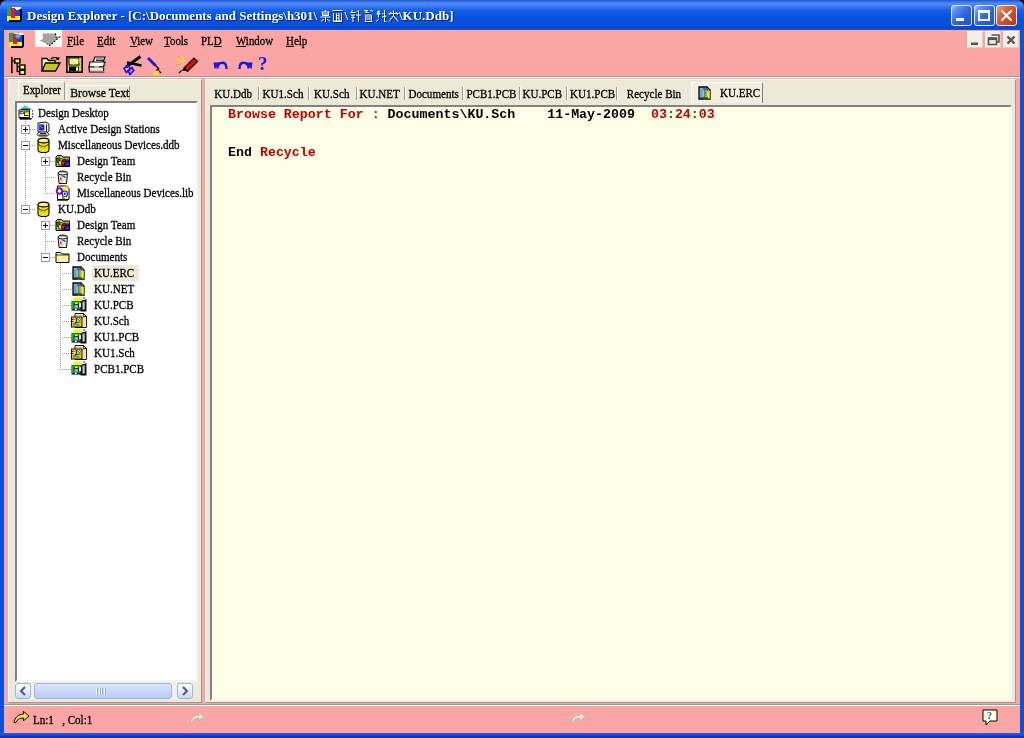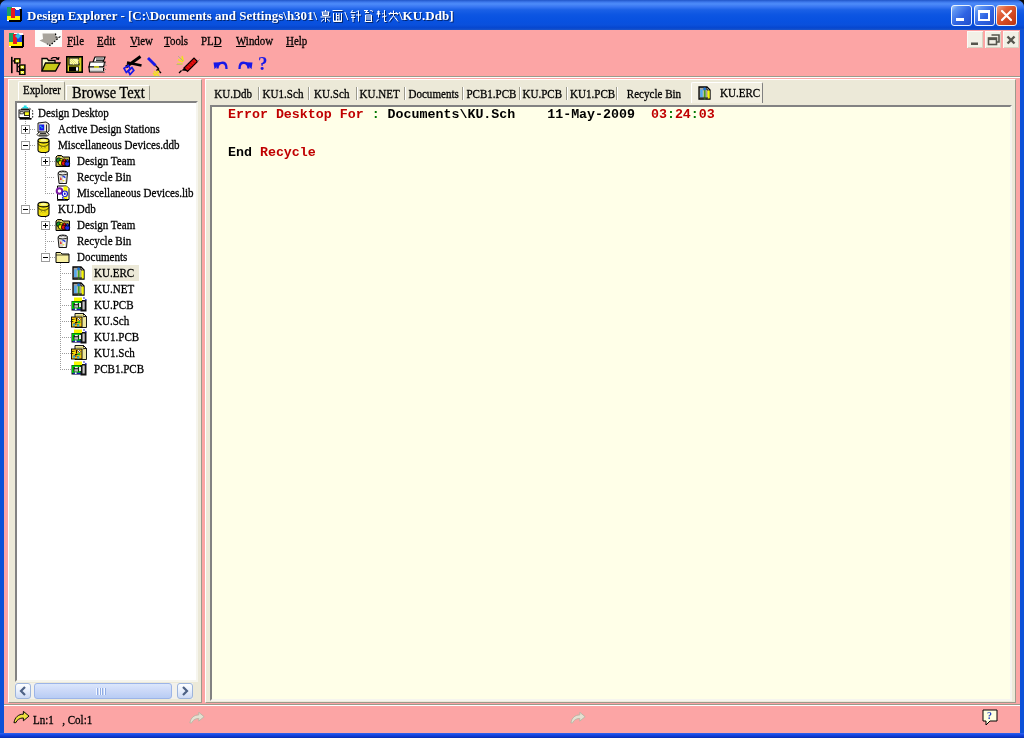--- a/index.html
+++ b/index.html
@@ -300,21 +300,21 @@
    </svg>
    <svg class="ticon" style="left:232px;top:7px" width="17" height="12" viewBox="0 0 17 12">
     <path d="M12.5 9.5 C12.5 3 5 2 3.8 7 l-0.3 3" fill="none" stroke="#1818E8" stroke-width="2.3"></path>
     <path d="M16.5 3.5 L9.2 3.2 L15.5 10.2 z" fill="#1818E8"></path>
    </svg>
    <div style="position:absolute;left:254px;top:1px;width:16px;height:22px;color:#1818E8;font-weight:bold;font-size:19px;font-family:'Liberation Serif',serif;">?</div>
   </div>
   <div id="groove"></div>
   <div class="panel" id="leftpanel">
    <div class="ltab" style="left:9px;top:1px;width:47px;height:19px;font-size:12px;line-height:17px;"><span class="txc" style="transform:scaleX(0.9)">Explorer</span></div>
-   <div class="ltab" style="left:57px;top:5px;width:84px;height:15px;font-size:16px;line-height:13px;border-top-left-radius:0;"><span class="txc" style="transform:scaleX(0.9)">Browse Text</span></div>
+   <div class="ltab" style="left:57px;top:5px;width:64px;height:15px;font-size:13px;line-height:13px;border-top-left-radius:0;"><span class="txc" style="transform:scaleX(0.9)">Browse Text</span></div>
    <div id="treebox">
     <div id="tree">
      <div class="vdot" style="left:8px;top:12px;height:96px"></div>
      <div class="vdot" style="left:28px;top:46px;height:46px"></div>
      <div class="vdot" style="left:28px;top:110px;height:46px"></div>
      <div class="vdot" style="left:43px;top:158px;height:109px"></div>
      <div class="hdot" style="left:13px;top:26px;width:6px"></div>
      <div class="hdot" style="left:13px;top:42px;width:6px"></div>
      <div class="hdot" style="left:13px;top:106px;width:6px"></div>
      <div class="hdot" style="left:33px;top:58px;width:5px"></div>
@@ -435,21 +435,21 @@
    <div class="dsep" style="left:313px"></div>
    <div class="dsep" style="left:360px"></div>
    <div class="dsep" style="left:410px"></div>
    <div id="atab" style="left:485px;width:72px">
     <svg style="position:absolute;left:5px;top:2px" width="16" height="16">
             <use href="#i-erc"></use>
           </svg>
     <div style="position:absolute;left:28px;top:2px;font-size:13px;-webkit-text-stroke:0.3px #000;"><span class="txl">KU.ERC</span></div>
    </div>
    <div id="docarea">
-    <div id="doctext"><span class="red">Error Desktop For</span> <span class="grn">:</span> Documents\KU.Sch    11-May-2009  <span class="red">0</span><span class="red">3</span><span class="grn">:</span><span class="red">24</span><span class="grn">:</span><span class="red">03</span>
+    <div id="doctext"><span class="red">Browse Report For</span> <span class="grn">:</span> Documents\KU.Sch    11-May-2009  <span class="red">0</span><span class="red">3</span><span class="grn">:</span><span class="red">24</span><span class="grn">:</span><span class="red">03</span>
 
 
 End <span class="red">Recycle</span></div>
    </div>
   </div>
   <div id="statusbar">
    <svg style="position:absolute;left:9px;top:6px" width="17" height="13" viewBox="0 0 18 13">
     <path d="M1 12 C2 6 6 3 11 3 L11 0 L17 5 L11 10 L11 7 C7 7 4 9 3 12 z" fill="#F0E040" stroke="#000" stroke-width="1"></path>
    </svg>
    <div id="lncol">Ln:1&nbsp;&nbsp;&nbsp;, Col:1</div>

